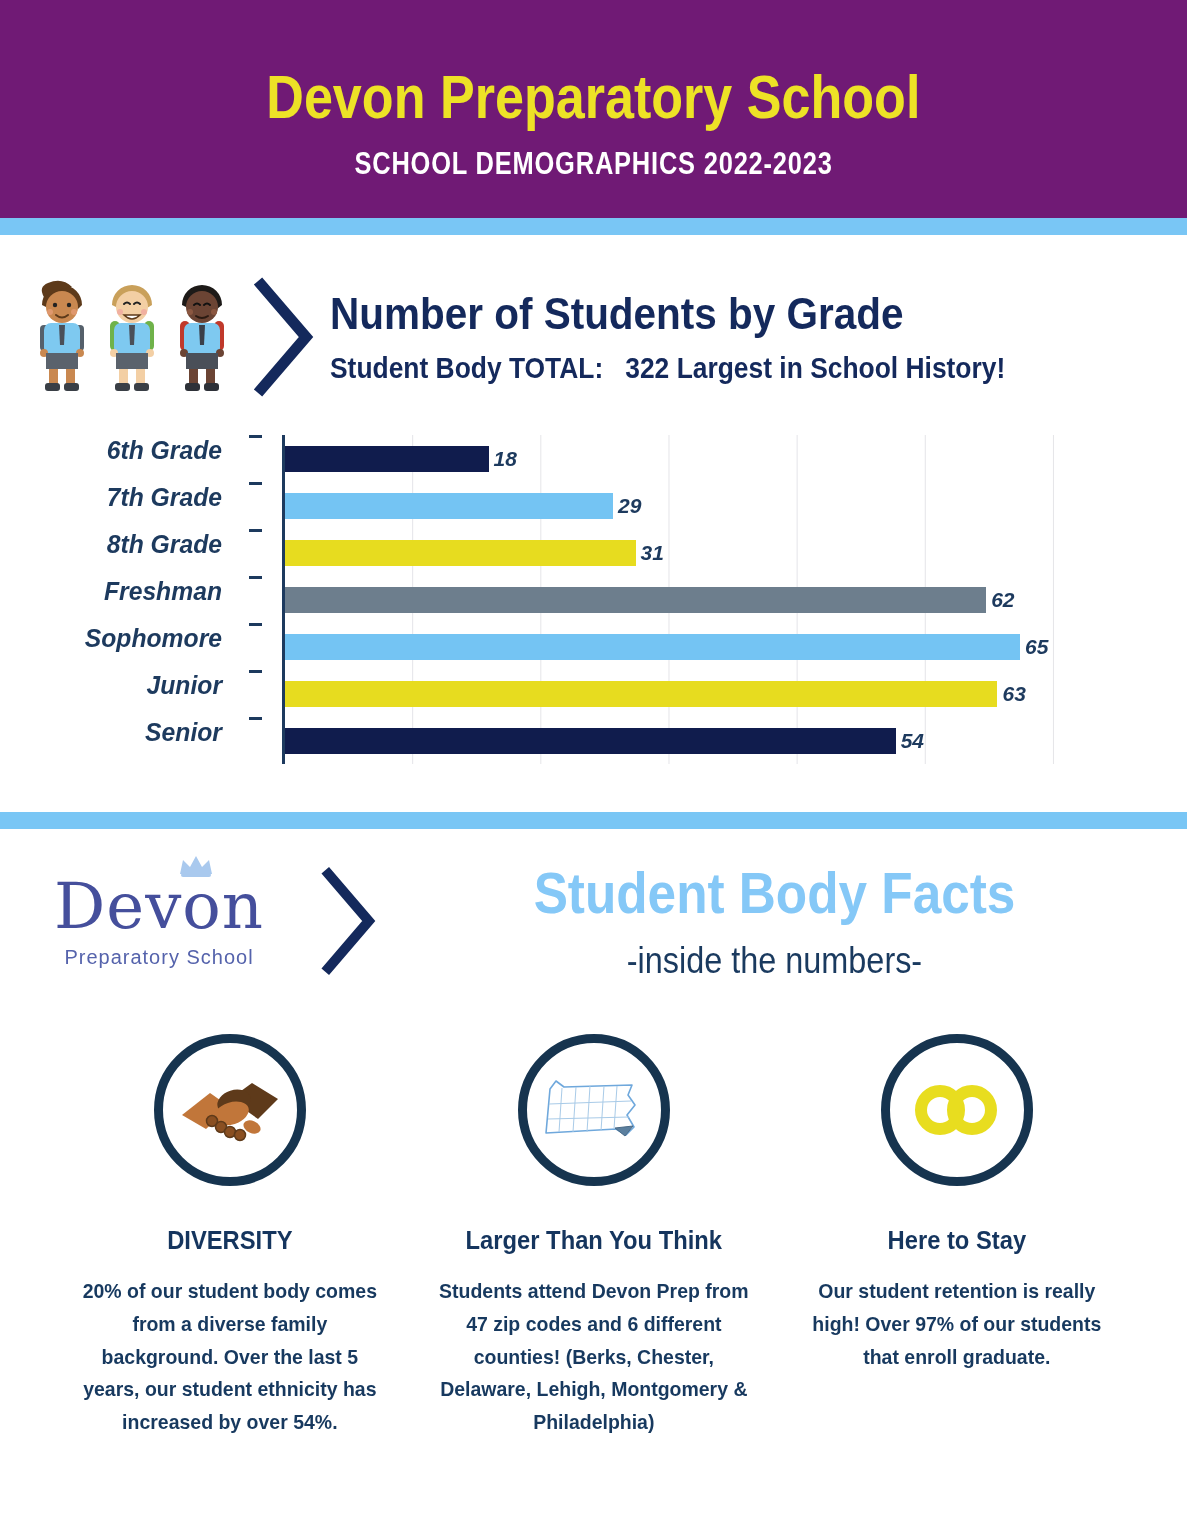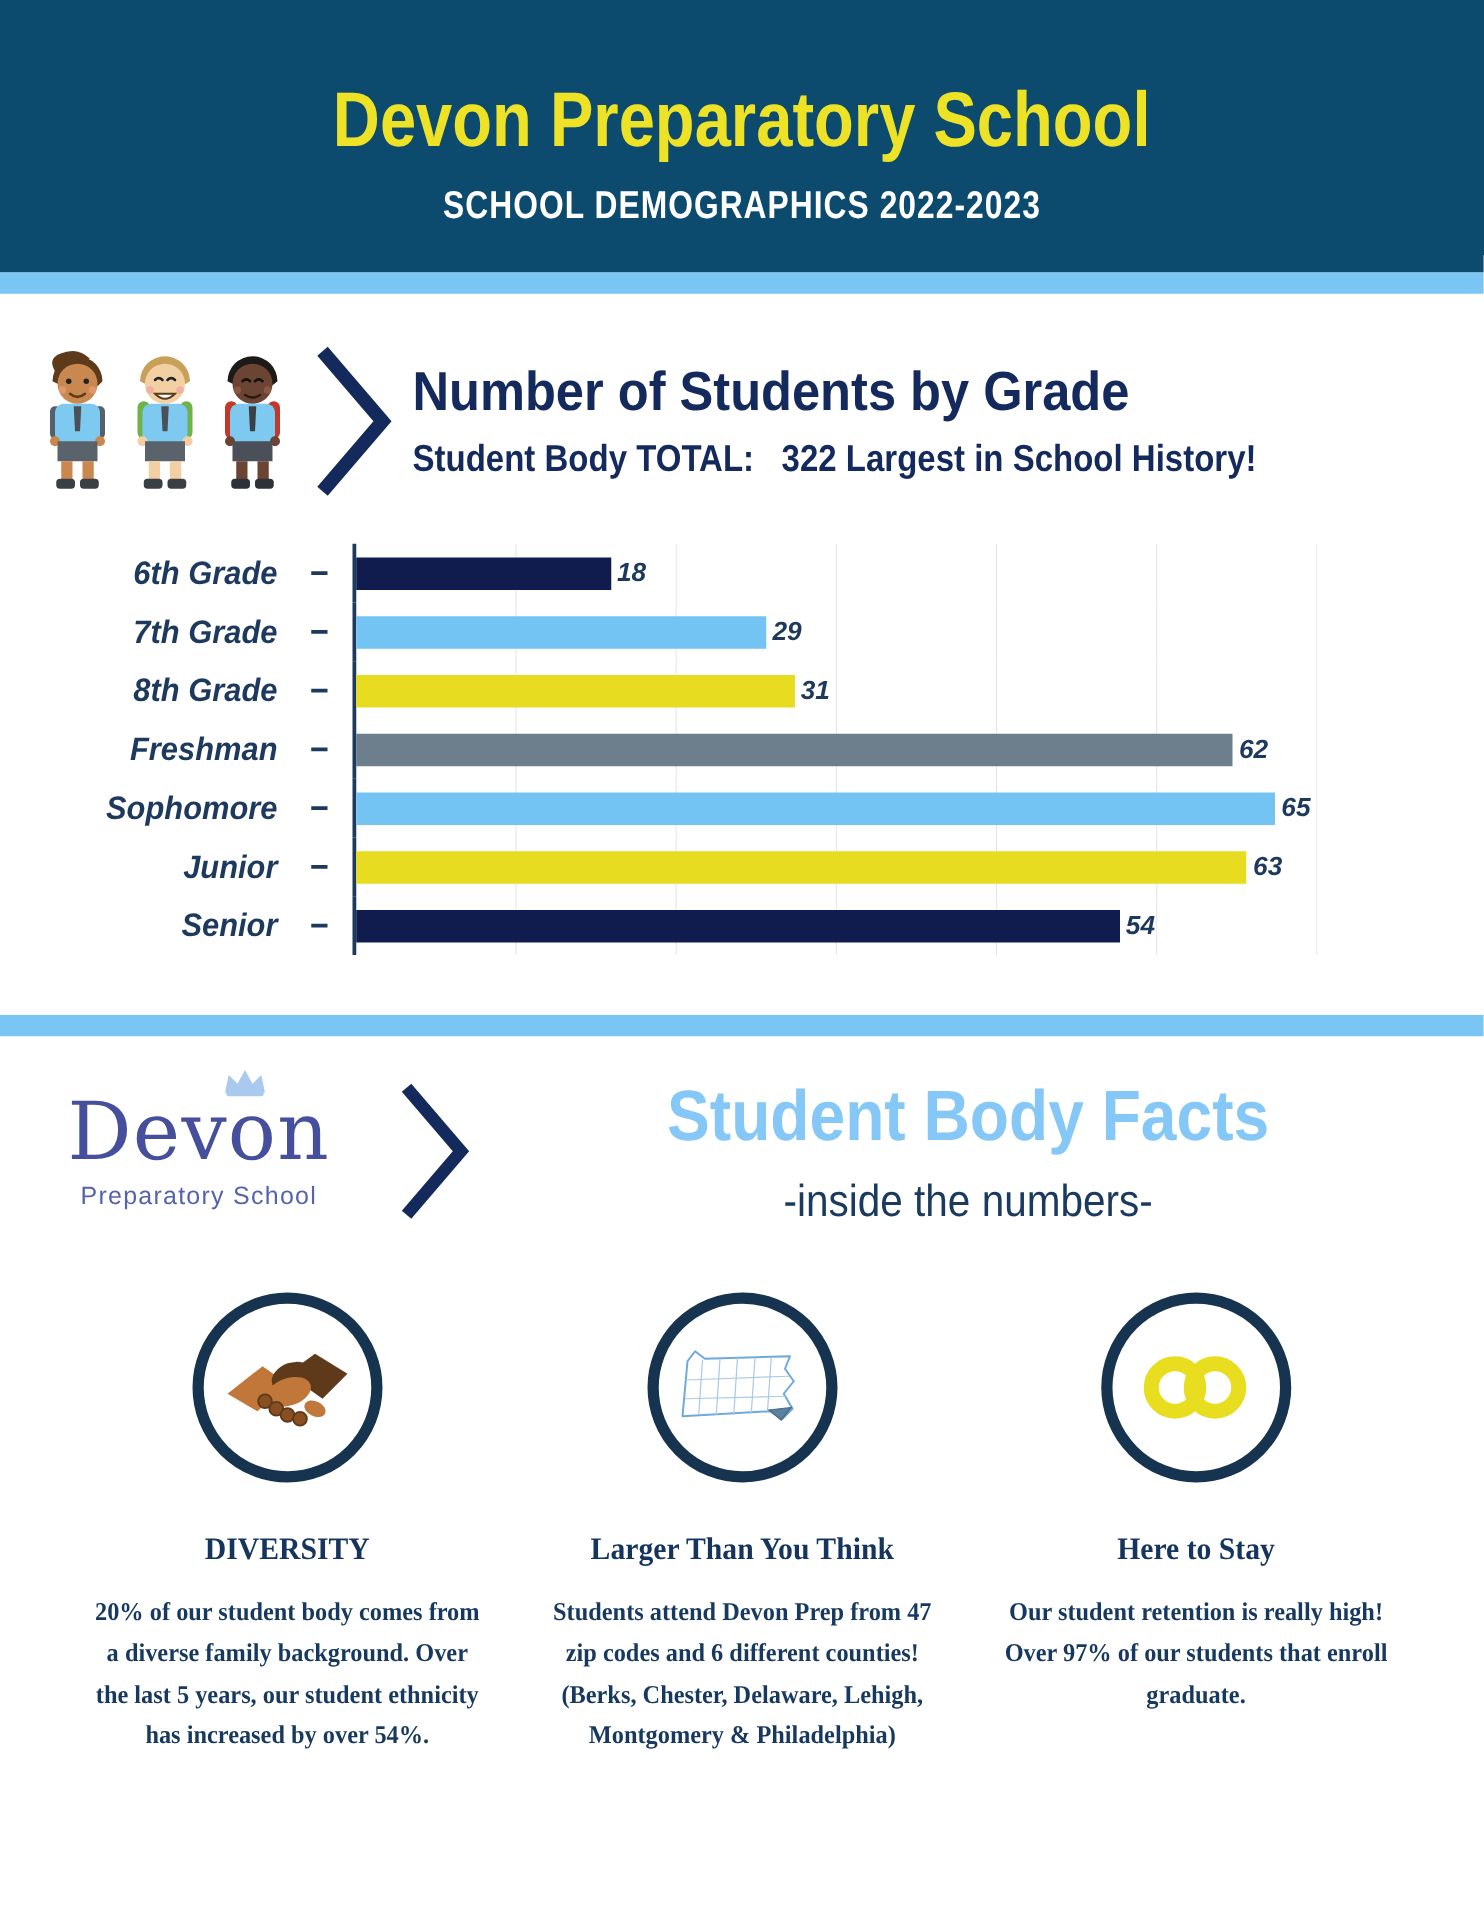--- a/index.html
+++ b/index.html
@@ -6,21 +6,21 @@
   html,body { width:1187px; }
   body {
     font-family:"Liberation Sans", sans-serif;
     background:#ffffff;
     width:1187px; height:1536px;
     overflow:hidden;
     position:relative;
   }
   
   .header {
-    background:#0c4a6e;
+    background:#701a75;
     height:218px;
     display:flex; flex-direction:column; align-items:center; justify-content:center;
     text-align:center;
   }
   .header-title {
     color:#ede226;
     font-size:62px; font-weight:bold;
     letter-spacing:0px;
     transform:scaleX(.84); transform-origin:center;
     margin-top:24px;
@@ -48,21 +48,21 @@
     transform:scaleX(.92); transform-origin:left center;
   }
   .sec1-sub {
     color:#14295c; font-size:30px; font-weight:bold;
     transform:scaleX(.88); transform-origin:left center;
     margin-top:12px; white-space:pre;
   }
 
   
   .chart { margin:28px 0 0 70px; }
-  .crow { display:flex; align-items:center; height:47px;gap:20px; }
+  .crow { display:flex; align-items:flex-start; height:47px;gap:20px; }
   .clabel {
     width:152px; text-align:right;
     font-size:26px; font-weight:bold; font-style:italic;
     color:#1d3a5e;
     transform:scaleX(.95); transform-origin:right center;
     flex:0 0 auto;
   }
   .ctick { width:13px; height:3px; background:#1d3a5e; margin-left:7px; flex:0 0 auto; }
   .cplot {
     width:772px; height:100%;
@@ -100,21 +100,21 @@
   .facts-titles { flex:1; text-align:center; }
   .facts-title {
     color:#85c8f7; font-size:57px; font-weight:bold;
     transform:scaleX(.9); transform-origin:center;
   }
   .facts-sub {
     color:#1a3a5f; font-size:36px; margin-top:14px;
     transform:scaleX(.9); transform-origin:center;
   }
 
-  .cols { display:flex; margin:52px 48px 0 48px;font-family:Liberation Serif, serif; }
+  .cols { display:flex; margin:52px 48px 0 48px; }
   .col { flex:1; text-align:center; padding:0 18px; }
   .icon-circle {
     width:152px; height:152px; border-radius:50%;
     border:9px solid #16344f;
     margin:0 auto;
     display:flex; align-items:center; justify-content:center;
     background:#ffffff;
   }
   .col-heading {
     margin-top:40px;

